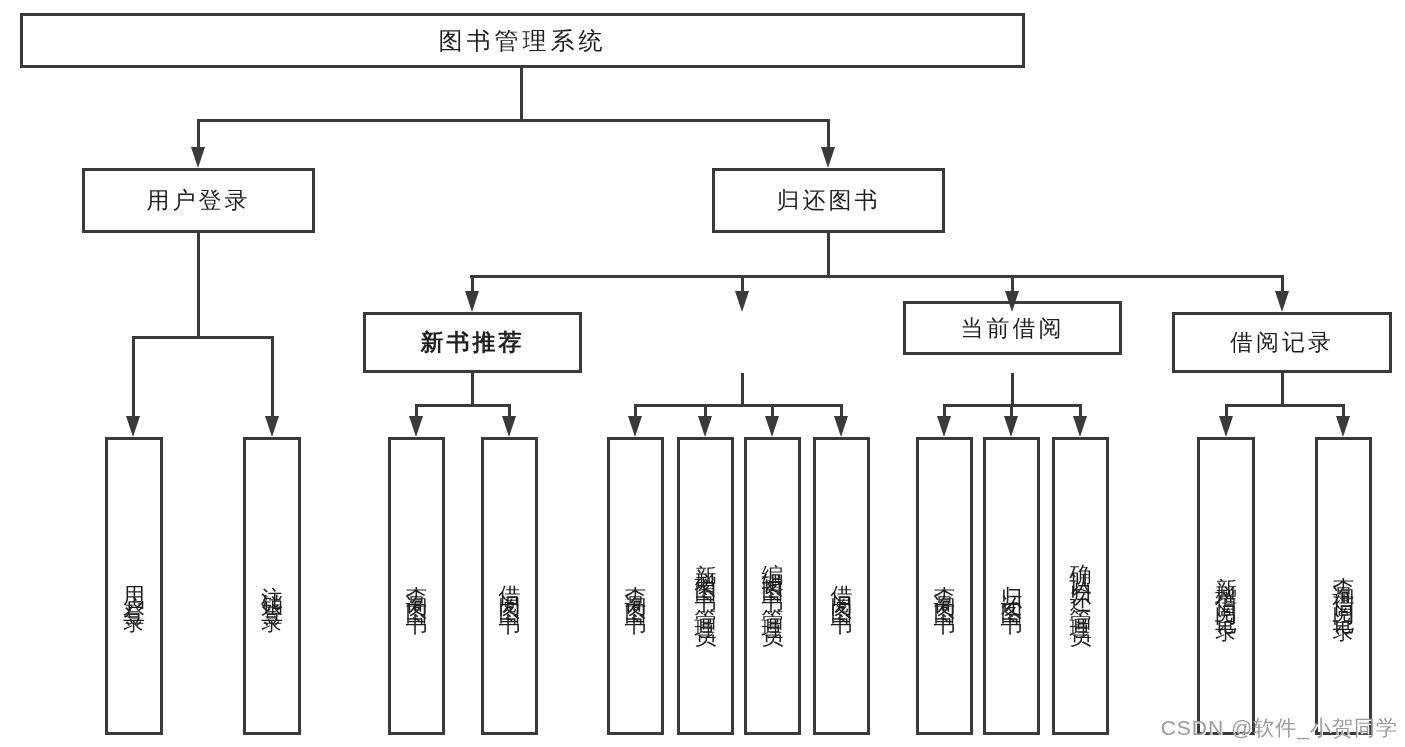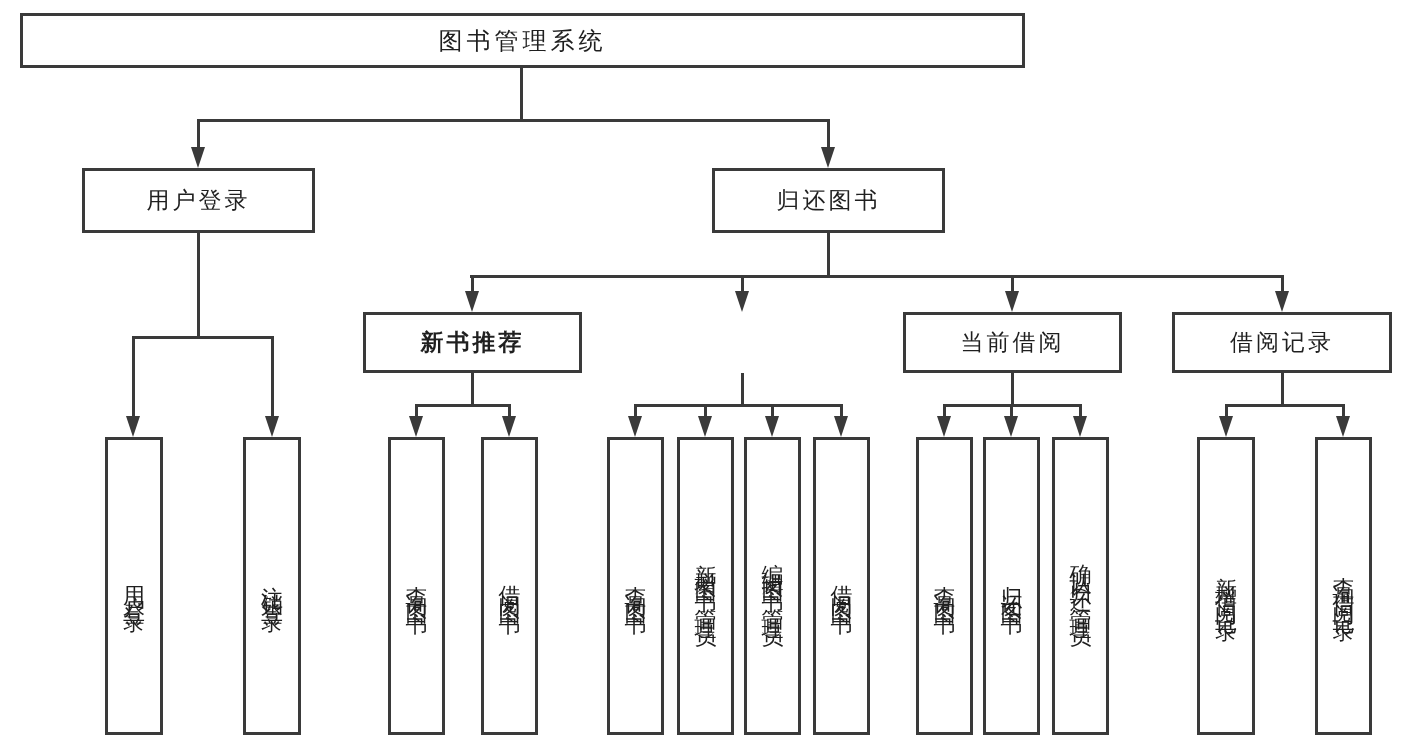--- a/index.html
+++ b/index.html
@@ -42,21 +42,21 @@
   <div class="box hbox" style="left:82px;top:168px;width:233px;height:65px;">
     <span>用户登录</span>
   </div>
   <div class="box hbox" style="left:712px;top:168px;width:233px;height:65px;">
     <span>归还图书</span>
   </div>
 
   <div class="box hbox" style="left:363px;top:312px;width:219px;height:61px;font-weight:bold;">
     <span>新书推荐</span>
   </div>
-  <div class="box hbox" style="left:903px;top:312px;width:219px;height:61px;">
+  <div class="box hbox" style="left:903px;top:301px;width:219px;height:54px;">
     <span>当前借阅</span>
   </div>
   <div class="box hbox" style="left:1172px;top:312px;width:220px;height:61px;">
     <span>借阅记录</span>
   </div>
 
   <div class="box vbox" style="left:105px;top:437px;width:58px;height:298px;">
     <span>用户登录</span>
   </div>
   <div class="box vbox" style="left:243px;top:437px;width:58px;height:298px;">
@@ -152,14 +152,15 @@
   <div class="arrow" style="left:1004px;top:416px;"></div>
   <div class="arrow" style="left:1073px;top:416px;"></div>
 
   <div class="vl" style="left:1281px;top:373px;height:33px;"></div>
   <div class="hl" style="left:1225px;top:404px;width:120px;"></div>
   <div class="vl" style="left:1225px;top:404px;height:13px;"></div>
   <div class="vl" style="left:1342px;top:404px;height:13px;"></div>
   <div class="arrow" style="left:1219px;top:416px;"></div>
   <div class="arrow" style="left:1336px;top:416px;"></div>
 
+  <div class="watermark">CSDN @软件_小贺同学</div>
 
 </div>
 
 </body></html>

